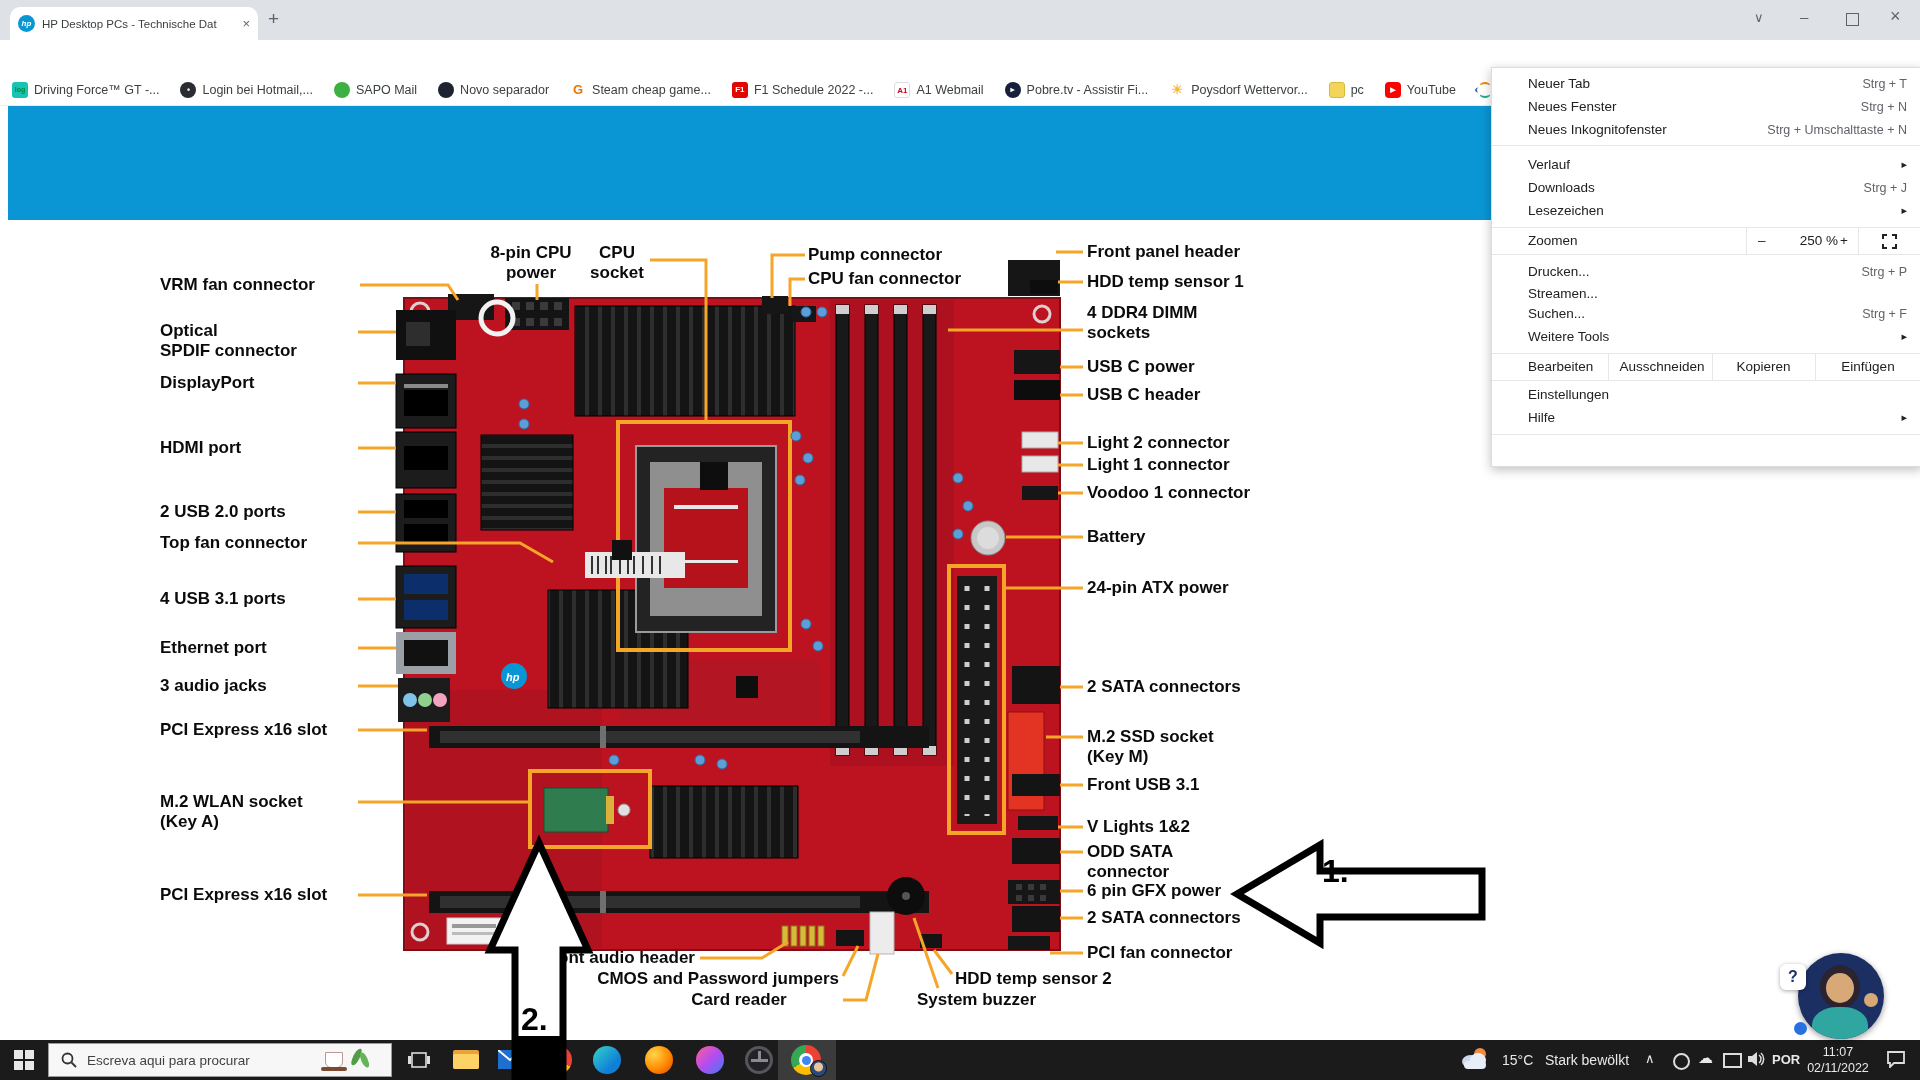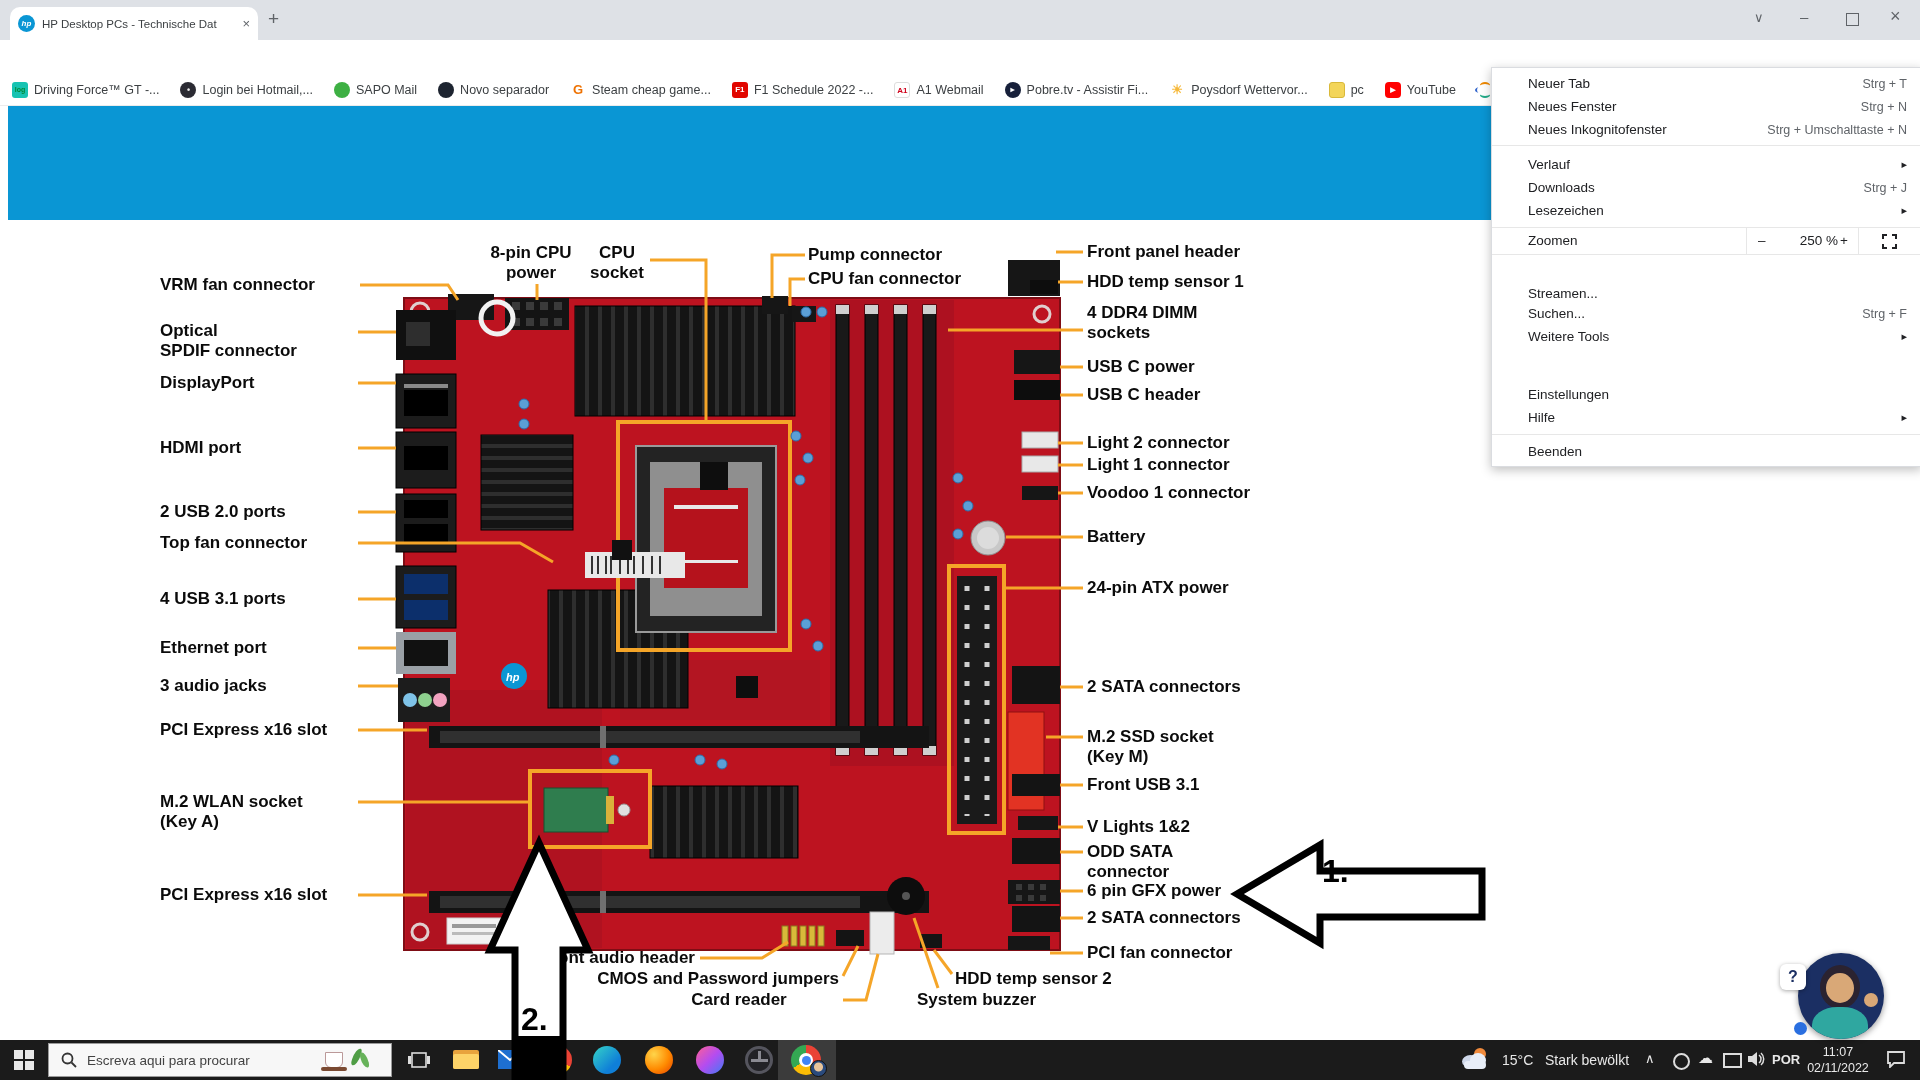--- a/index.html
+++ b/index.html
@@ -460,42 +460,52 @@
     <span style="position:absolute;left:36px;top:5px">Zoomen</span>
     <span class="vline" style="left:254px;top:0;height:26px"></span>
     <span style="position:absolute;left:266px;top:5px">–</span>
     <span style="position:absolute;left:288px;top:5px;width:58px;text-align:right">250 %</span>
     <span style="position:absolute;left:348px;top:5px">+</span>
     <span class="vline" style="left:366px;top:0;height:26px"></span>
     <svg style="position:absolute;left:390px;top:6px" width="15" height="15">
       <path d="M1 5V1h4M10 1h4v4M14 10v4h-4M5 14H1v-4" fill="none" stroke="#202124" stroke-width="2"></path>
     </svg>
   </div>
+  <div class="mrow" style="top:192px">
+      <span>Drucken...</span>
+      <span class="mshort">Strg + P</span>
+    </div>
   <div class="mrow" style="top:214px">
       <span>Streamen...</span>
     </div>
   <div class="mrow" style="top:234px">
       <span>Suchen...</span>
       <span class="mshort">Strg + F</span>
     </div>
   <div class="mrow" style="top:257px">
       <span>Weitere Tools</span>
       <span class="marrow">▸</span>
     </div>
+  <div class="abs" style="left:0;top:285px;width:429px;height:26px;border-top:1px solid #e7e7e7;border-bottom:1px solid #e7e7e7">
+    <span style="position:absolute;left:36px;top:5px">Bearbeiten</span>
+    <span class="vline" style="left:116px;top:0;height:26px"></span>
+    <span style="position:absolute;left:120px;top:5px;width:100px;text-align:center">Ausschneiden</span>
+    <span class="vline" style="left:220px;top:0;height:26px"></span>
+    <span style="position:absolute;left:224px;top:5px;width:95px;text-align:center">Kopieren</span>
+    <span class="vline" style="left:323px;top:0;height:26px"></span>
+    <span style="position:absolute;left:327px;top:5px;width:98px;text-align:center">Einfügen</span>
+  </div>
   <div class="mrow" style="top:315px">
       <span>Einstellungen</span>
     </div>
   <div class="mrow" style="top:338px">
       <span>Hilfe</span>
       <span class="marrow">▸</span>
     </div>
   <div class="mline" style="top:366px"></div>
-  <div class="mrow" style="top:372px">
-      <span>Beenden</span>
-    </div>
 </div>
 
 <div class="abs" id="taskbar">
   <svg class="abs" style="left:14px;top:10px" width="20" height="20">
     <rect x="0" y="0" width="9" height="9" fill="#e8e8e8"></rect>
       <rect x="11" y="0" width="9" height="9" fill="#e8e8e8"></rect>
     <rect x="0" y="11" width="9" height="9" fill="#e8e8e8"></rect>
       <rect x="11" y="11" width="9" height="9" fill="#e8e8e8"></rect>
   </svg>
   <div class="abs" id="searchbox">

